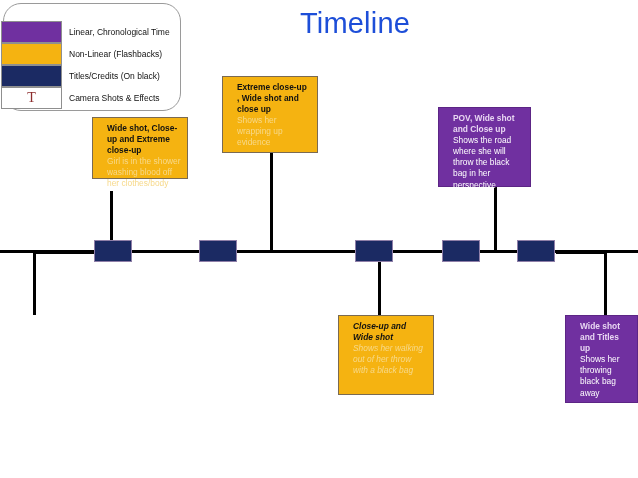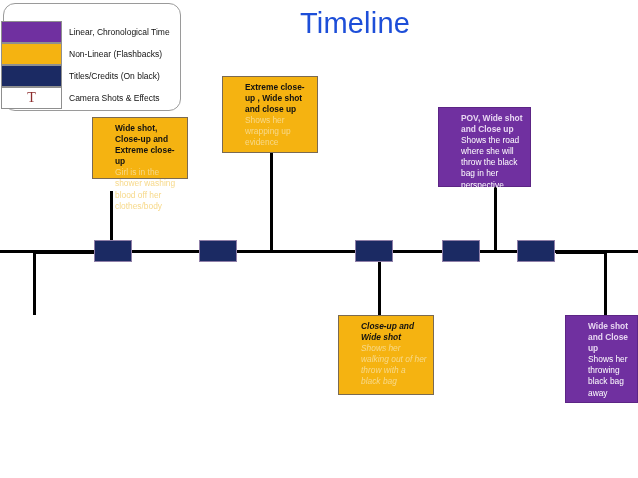--- a/index.html
+++ b/index.html
@@ -22,21 +22,21 @@
     letter-spacing:.2px;
     line-height:1.1;
   }
 
   
   .legend{
     position:absolute;
     left:3px;top:3px;
     width:178px;height:108px;
     border:1.2px solid #9a9a9a;
-    border-radius:12px;
+    border-radius:18px;
     background:#ffffff;
     box-sizing:border-box;
   }
   .legend-rows{
     position:absolute;
     left:-3px;top:17px;
     width:182px;
   }
   .legend-row{
     display:flex;
@@ -82,21 +82,21 @@
 
   
   .vline{position:absolute;background:#000000;width:2.6px;}
   .hline{position:absolute;background:#000000;height:2.6px;}
 
   
   .box{
     position:absolute;
     box-sizing:border-box;
     border:1.2px solid #7a6a52;
-    padding:5px 6px 5px 22px;
+    padding:5px 6px 5px 14px;
     font-size:8.4px;
     line-height:1.32;
   }
   .box.yellow{background:#f5b311;border-color:#7a6a52;}
   .box.purple{background:#7030a0;border-color:#5c2585;}
   .box .hd{
     font-weight:bold;
     display:block;
   }
   .box.yellow .hd{color:#111111;}
@@ -174,17 +174,17 @@
     <span class="bd">Shows the road where she will throw the black bag in her perspective</span>
   </div>
 
 
   <div class="box yellow" style="left:338px;top:315px;width:96px;height:80px;font-style:italic;">
     <span class="hd">Close-up and Wide shot</span>
     <span class="bd">Shows her walking out of her throw with a black bag</span>
   </div>
 
   <div class="box purple" style="left:565px;top:315px;width:73px;height:88px;">
-    <span class="hd">Wide shot and Close up</span>
+    <span class="hd">Wide shot and Titles up</span>
     <span class="bd">Shows her throwing black bag away</span>
   </div>
 
 </div>
 
 </body></html>

